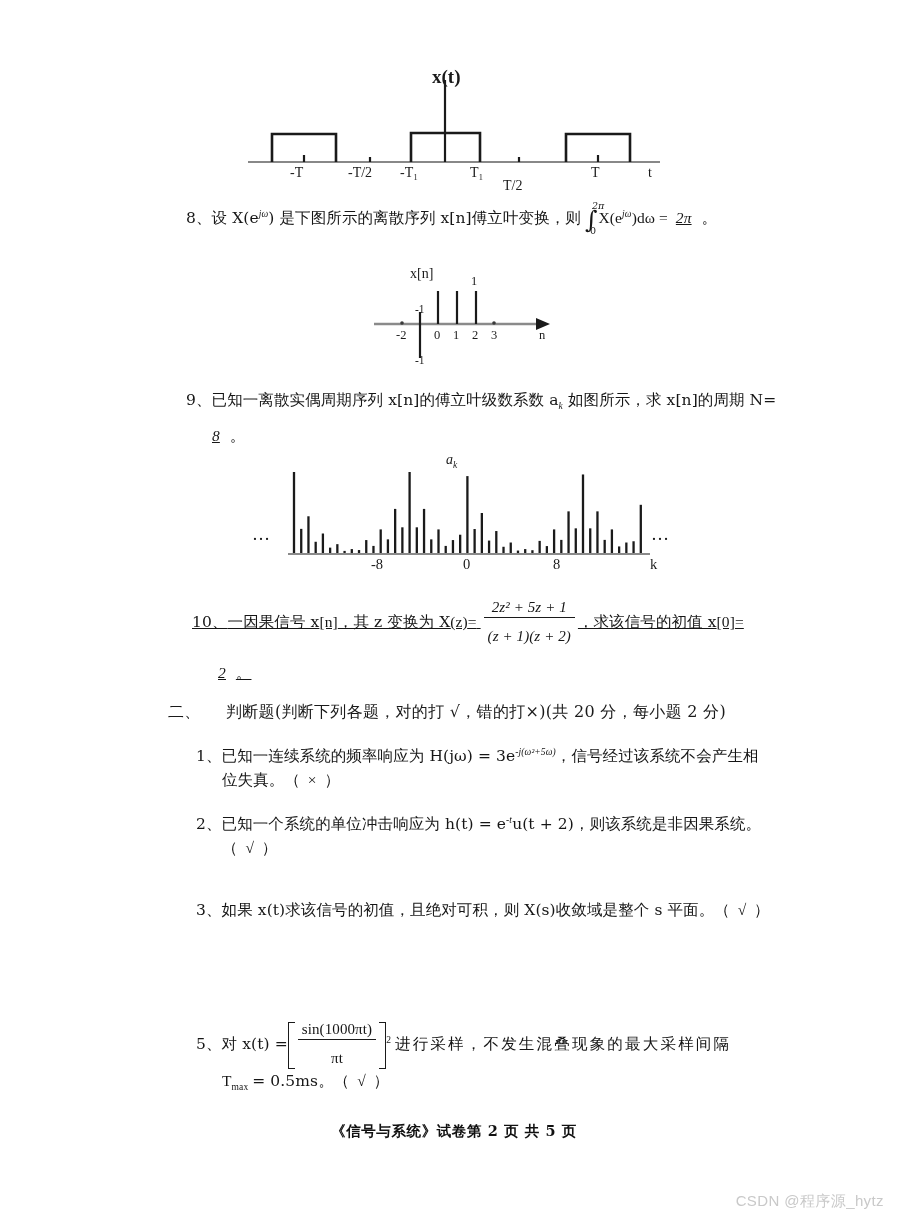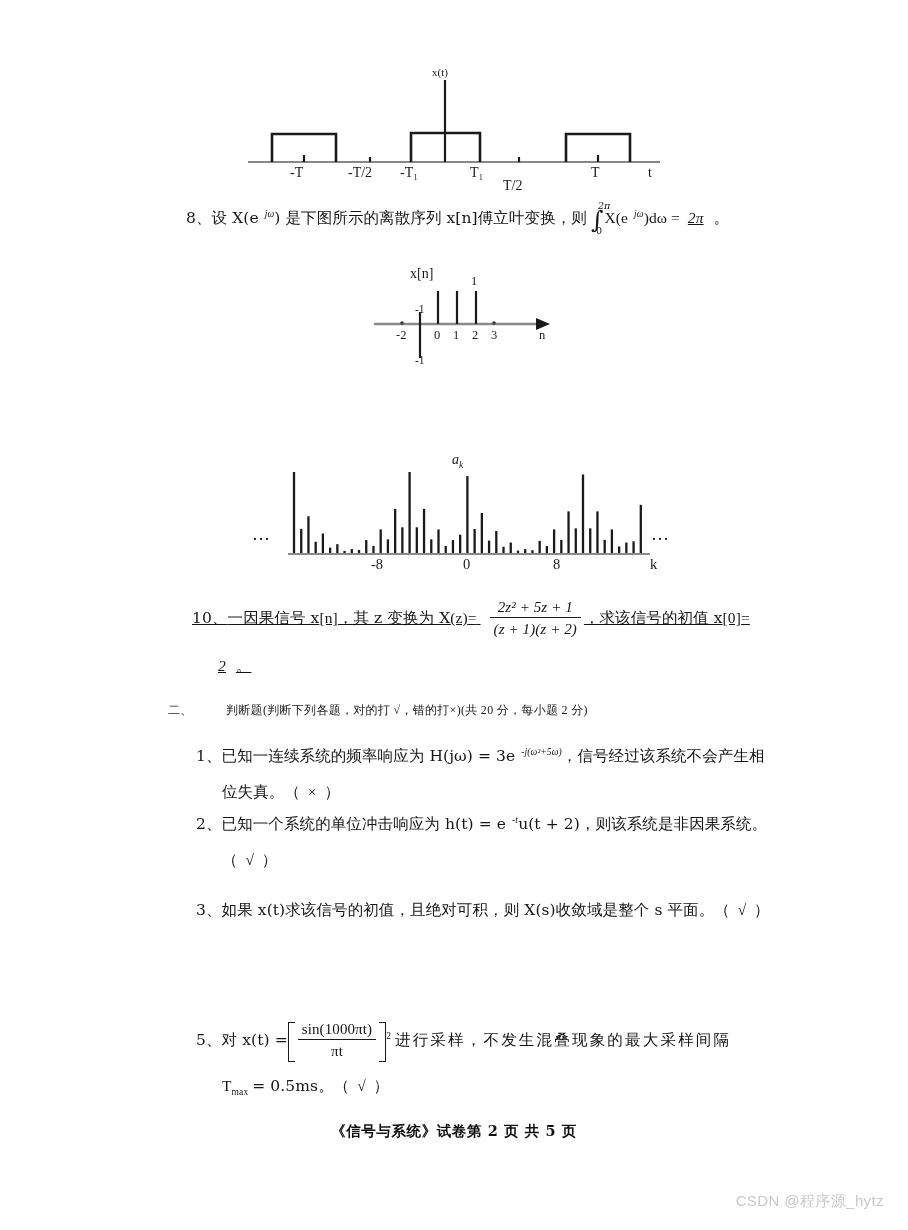--- a/index.html
+++ b/index.html
@@ -27,42 +27,42 @@
     font-size: 15.5px;
     line-height: 1.55;
     color: #161616;
     letter-spacing: .1px;
   }
   .zh { font-family: "DejaVu Serif", "Liberation Serif", serif; }
   .math {
     font-family: "Liberation Serif", "DejaVu Serif", serif;
     font-style: normal;
   }
-  .ital { font-style: italic; margin-left: 6px; }
+  .ital { font-style: italic; }
   .ans {
     text-decoration: underline;
     padding: 0 10px 0 4px;
     font-style: italic;
   }
   sup.sm { font-size: 9.5px; vertical-align: super; }
   sub.sm { font-size: 9.5px; vertical-align: sub; }
 
   
   .frac {
     display: inline-block;
     vertical-align: middle;
     text-align: center;
     font-size: 15px;
     line-height: 1.15;
     margin: 0 3px;
     position: relative;
     top: -1px;
   }
   .frac .num { display: block; padding: 0 4px 1px 4px; }
-  .frac .den { display: block; padding: 3px 4px 0 4px; border-top: 1.1px solid #1a1a1a; text-align: center; }
+  .frac .den { display: block; padding: 10px 4px 0 4px; border-top: 1.1px solid #1a1a1a; text-align: center; }
 
   
   .bigbr {
     display: inline-block;
     vertical-align: middle;
     position: relative;
     padding: 0 7px;
   }
   .bigbr::before, .bigbr::after {
     content: "";
@@ -133,23 +133,23 @@
   #q8   { left: 186px; top: 206px; width: 690px; }
   #q9   { left: 186px; top: 388px; width: 690px; }
   #q10  { left: 192px; top: 600px; width: 690px; text-decoration: underline; }
   #sec2 { left: 168px; top: 702px; width: 710px; }
   #t1   { left: 196px; top: 744px; width: 680px; }
   #t2   { left: 196px; top: 812px; width: 680px; }
   #t3   { left: 196px; top: 898px; width: 680px; }
   #t4   { left: 196px; top: 936px; width: 680px; }
   #t5   { left: 196px; top: 1022px; width: 680px; }
 
-  .sec-title { font-size: 12px; letter-spacing: .3px; font-family: Liberation Serif, serif; }
+  .sec-title { font-size: 16px; letter-spacing: .3px; }
   .sec-num { display: inline-block; width: 58px; }
-  .indent2 { display: block; margin-top: 12px; margin-left: 26px; }
+  .indent2 { display: block; margin-top: 0; margin-left: 26px; }
   .mark { letter-spacing: 2px; }
 </style>
 </head>
 <body>
 
 <div class="page">
 
   <div id="fig-pulse">
     <svg width="430" height="120" viewBox="0 0 430 120">
 
@@ -161,21 +161,21 @@
 
       <path d="M 163,96 L 163,67 L 232,67 L 232,96" fill="none" stroke="#1a1a1a" stroke-width="2.6"></path>
 
       <path d="M 318,96 L 318,68 L 382,68 L 382,96" fill="none" stroke="#1a1a1a" stroke-width="2.6"></path>
 
       <line x1="56" y1="89" x2="56" y2="96" stroke="#1a1a1a" stroke-width="2.2"></line>
       <line x1="122" y1="91" x2="122" y2="96" stroke="#1a1a1a" stroke-width="2.2"></line>
       <line x1="271" y1="91" x2="271" y2="96" stroke="#1a1a1a" stroke-width="2.2"></line>
       <line x1="350" y1="89" x2="350" y2="96" stroke="#1a1a1a" stroke-width="2.2"></line>
     </svg>
-    <div style="position:absolute;left:184px;top:0px;font-size:11px;" class="math">x(t)</div>
+    <div style="position:absolute;left:184px;top:0px;font-size:19px;font-weight:bold;" class="math">x(t)</div>
     <div style="position:absolute;left:42px;top:99px;font-size:14px;">-T</div>
     <div style="position:absolute;left:100px;top:99px;font-size:14px;">-T/2</div>
     <div style="position:absolute;left:152px;top:99px;font-size:14px;">-T₁</div>
     <div style="position:absolute;left:222px;top:99px;font-size:14px;">T₁</div>
     <div style="position:absolute;left:255px;top:112px;font-size:14px;">T/2</div>
     <div style="position:absolute;left:343px;top:99px;font-size:14px;">T</div>
     <div style="position:absolute;left:400px;top:99px;font-size:14px;">t</div>
   </div>
 
   <div class="blk qtext" id="q8">
@@ -204,20 +204,26 @@
     <div style="position:absolute;left:45px;top:41px;font-size:11.5px;">-1</div>
     <div style="position:absolute;left:45px;top:92px;font-size:11.5px;">-1</div>
     <div style="position:absolute;left:26px;top:66px;font-size:12.5px;">-2</div>
     <div style="position:absolute;left:64px;top:66px;font-size:12.5px;">0</div>
     <div style="position:absolute;left:83px;top:66px;font-size:12.5px;">1</div>
     <div style="position:absolute;left:102px;top:66px;font-size:12.5px;">2</div>
     <div style="position:absolute;left:121px;top:66px;font-size:12.5px;">3</div>
     <div style="position:absolute;left:169px;top:66px;font-size:12.5px;">n</div>
   </div>
 
+  <div class="blk qtext" id="q9">
+    <span class="zh">9、</span><span class="zh">已知一离散实偶周期序列 x[n]的傅立叶级数系数 a</span><sub class="sm ital">k</sub><span class="zh"> 如图所示，求 x[n]的周期 N=</span>
+    <span style="display:block;margin-top:10px;margin-left:22px;">
+      <span class="ans">8</span><span class="zh">。</span>
+    </span>
+  </div>
 
   <div id="fig-ak">
     <svg width="420" height="128" viewBox="0 0 420 128">
       <g stroke="#1a1a1a" stroke-width="2.3" id="ak-stems">
           <line x1="42.00" x2="42.00" y1="102" y2="20.00"></line>
           <line x1="49.23" x2="49.23" y1="102" y2="76.86"></line>
           <line x1="56.45" x2="56.45" y1="102" y2="64.28"></line>
           <line x1="63.68" x2="63.68" y1="102" y2="89.77"></line>
           <line x1="70.90" x2="70.90" y1="102" y2="81.50"></line>
           <line x1="78.13" x2="78.13" y1="102" y2="95.63"></line>

